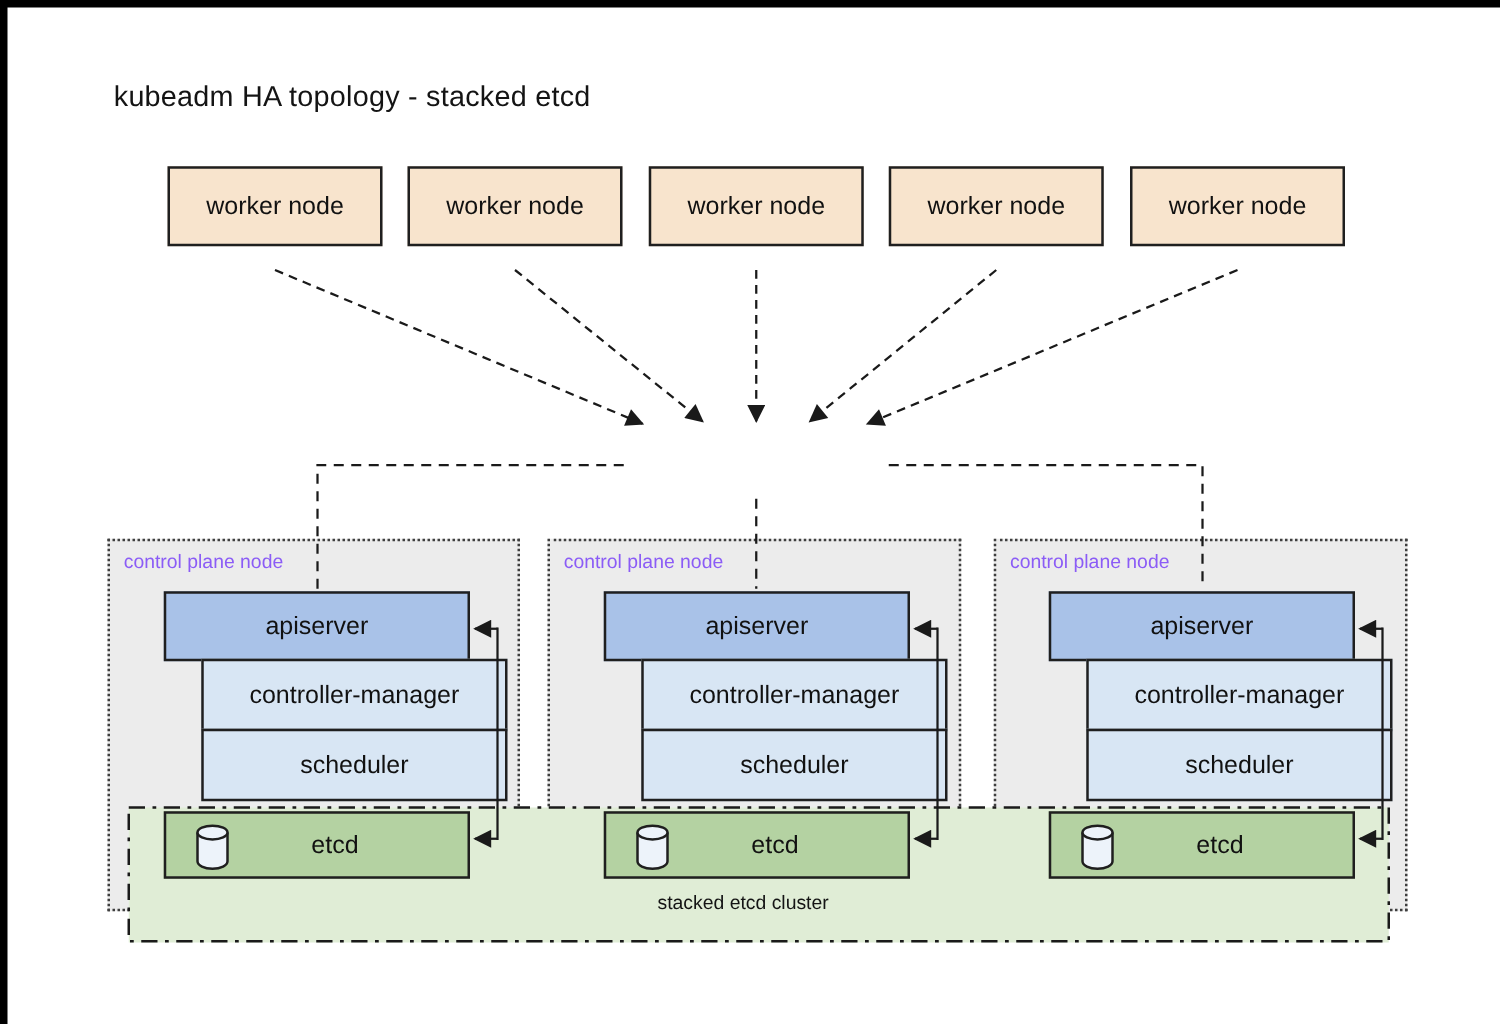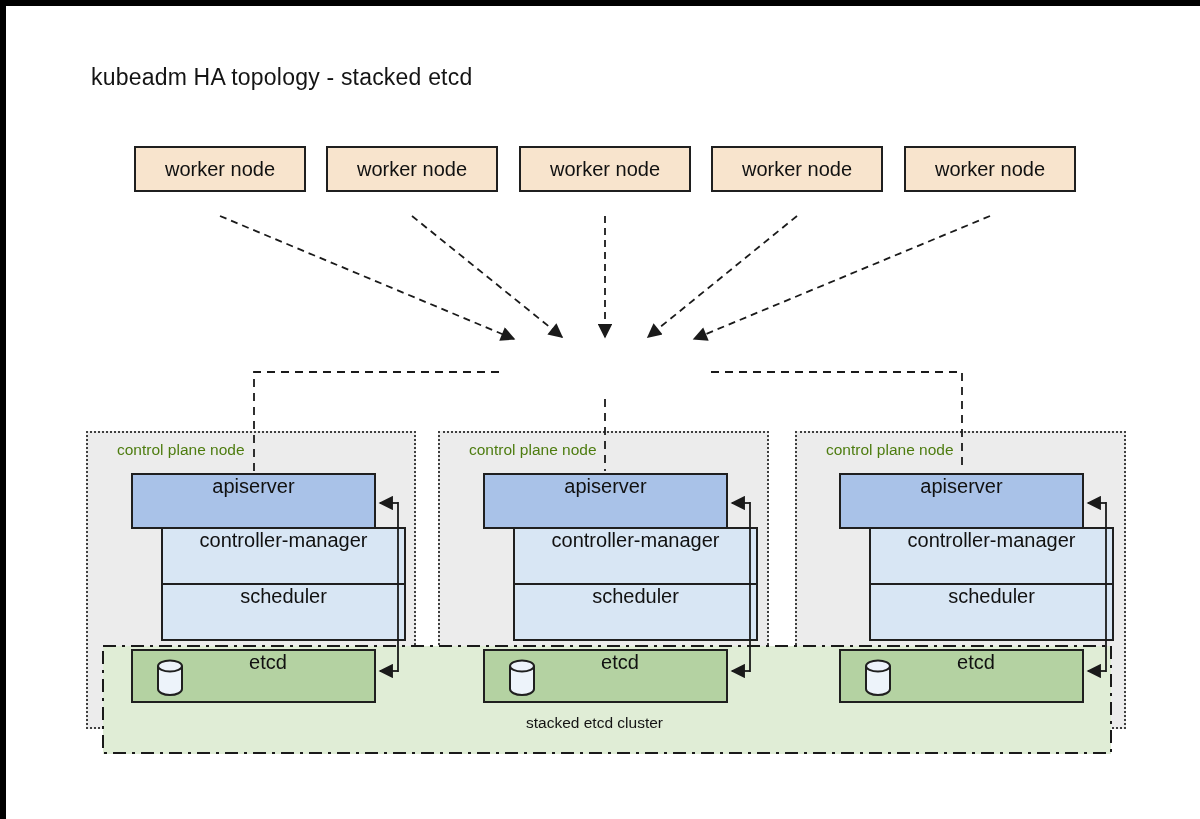--- a/index.html
+++ b/index.html
@@ -1,23 +1,23 @@
 <!DOCTYPE html>
 <html><head>
 <meta charset="utf-8">
 <style>
   html,body{margin:0;padding:0;background:#fff;font-family:"Liberation Sans",sans-serif;}
   #canvas{position:relative;width:1198px;height:817px;background:#ffffff;border:6px solid #000000;overflow:hidden;}
   .title{position:absolute;left:85px;top:58px;font-size:23px;color:#141414;letter-spacing:.2px;}
   .box{position:absolute;box-sizing:border-box;border:2px solid #1f1f1f;display:flex;align-items:center;justify-content:center;font-size:20px;color:#111;z-index:4;}
-  .worker{top:140px;width:172px;height:46px;background:#f8e4cd;}
+  .worker{top:127px;width:172px;height:64px;background:#f8e4cd;}
   .lb{left:493px;top:339px;width:212px;height:54px;background:#f5e18e;}
   .cp-node{position:absolute;top:425px;height:298px;box-sizing:border-box;background:#ececec;border:2px dotted #3f3f3f;z-index:1;}
-  .cp-label{position:absolute;left:11px;top:8px;font-size:15.5px;color:#4d7c0f;margin-left:18px;}
-  .comp{position:absolute;box-sizing:border-box;border:2px solid #1f1f1f;display:flex;align-items:flex-start;justify-content:center;font-size:20px;color:#111;z-index:3;}
+  .cp-label{position:absolute;left:11px;top:8px;font-size:15.5px;color:#8b5cf6;}
+  .comp{position:absolute;box-sizing:border-box;border:2px solid #1f1f1f;display:flex;align-items:center;justify-content:center;font-size:20px;color:#111;z-index:3;}
   .c-api{background:#a9c2e8;}
   .c-light{background:#d8e6f4;margin-left:30px;}
   .c-etcd{background:#b4d2a2;padding-left:29px;}
   .region{position:absolute;left:97px;top:640px;width:1008px;height:108px;background:#e0edd6;z-index:2;}
   .region-label{position:absolute;left:97px;top:708px;width:983px;text-align:center;font-size:15.5px;color:#141414;z-index:3;}
   .cyl{position:absolute;left:22px;top:8px;z-index:4;}
   svg.overlay{position:absolute;left:0;top:0;z-index:5;pointer-events:none;}
 </style>
 </head>
 <body>

